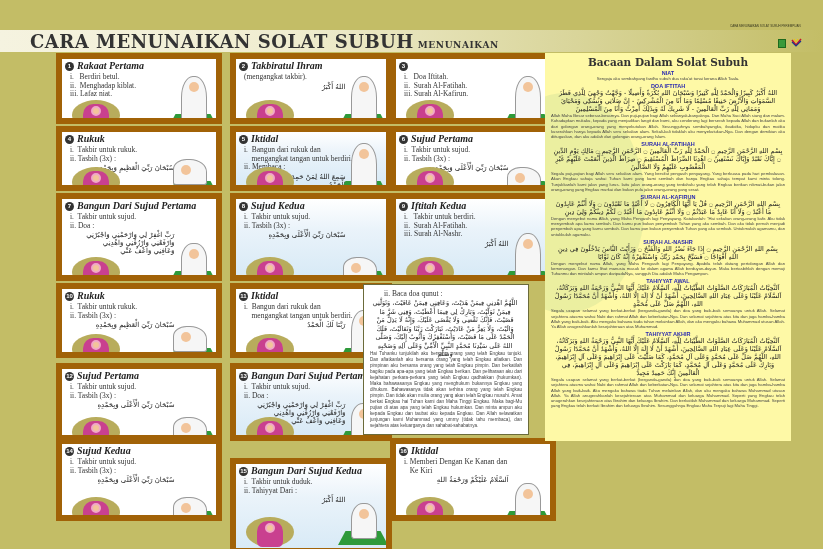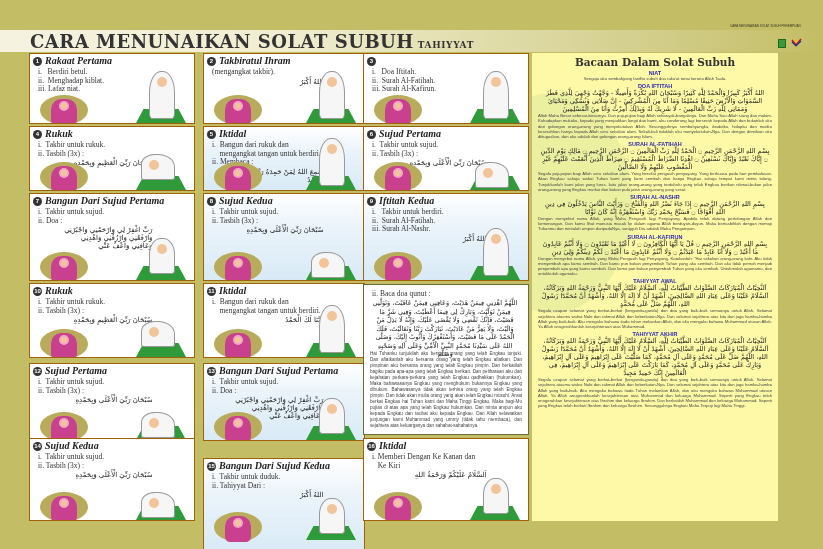--- a/index.html
+++ b/index.html
@@ -7,55 +7,55 @@
   body { background: #c3bd66; font-family: "Liberation Serif", serif; position: relative; }
   .toptiny { position: absolute; left: 730px; top: 24px; font-size: 3px; color: #3a3a20; font-family: "Liberation Sans", sans-serif; }
   .banner { position: absolute; left: 0; top: 30px; width: 823px; height: 22px;
     background: linear-gradient(90deg, #f5f3e0 0%, #f0edd0 35%, #d9d59a 70%, #c3bd66 100%); }
   .title { position: absolute; left: 30px; top: 31px; font-family: "DejaVu Serif", serif; font-weight: bold;
     font-size: 18px; color: #333; letter-spacing: 0.5px; }
   .title .sub { font-size: 9px; letter-spacing: 0.6px; margin-left: 4px; }
   .logo1 { position: absolute; left: 778px; top: 39px; width: 8px; height: 9px; background: #3a9a3a; border: 1px solid #1d6a1d; }
   .logo2 { position: absolute; left: 791px; top: 38px; width: 11px; height: 10px; }
   .grid { position: absolute; left: 29px; top: 53px; }
-  .card { position: absolute; background: #fff; border: 1px solid #a16207; overflow: hidden; }
+  .card { position: absolute; background: #fff; border: 6px solid #a16207; overflow: hidden; margin-left: 27px; }
   .card.blue { background: linear-gradient(180deg, #fff 0%, #eaf3fa 40%, #d8eaf6 100%); }
   .card .num { position: absolute; left: 3px; top: 3px; width: 9px; height: 9px; border-radius: 50%; background: #333;
     color: #fff; font-size: 6px; text-align: center; line-height: 9px; font-family: "Liberation Sans", sans-serif; font-weight: bold; }
   .card .ctitle { position: absolute; left: 15px; top: 1px; font-style: italic; font-weight: bold; font-size: 10px; color: #222; white-space: nowrap; }
   .card .lines { position: absolute; left: 8px; top: 14px; font-size: 7.5px; color: #333; line-height: 8.5px; }
   .card .arabic { position: absolute; font-size: 7px; color: #222; direction: rtl; font-family: "DejaVu Sans", sans-serif; white-space: nowrap; }
   .oval { position: absolute; width: 48px; height: 30px; border-radius: 50%; background: #b8ac5c; }
   .fig-small { position: absolute; width: 26px; height: 26px; border-radius: 40% 40% 20% 20%; background: #c9408f; }
   .fig-small .face { position: absolute; left: 8px; top: 2px; width: 10px; height: 10px; border-radius: 50%; background: #f2c49a; border: 2px solid #f0a8c8; }
   .mat { position: absolute; width: 50px; height: 14px; background: #2e9a3a; clip-path: polygon(15% 0, 85% 0, 100% 100%, 0 100%); }
   .robe { position: absolute; width: 26px; height: 48px; background: #f6f6f6; border: 1px solid #999; border-radius: 45% 45% 12% 12%; }
   .robe .face { position: absolute; left: 7px; top: 5px; width: 10px; height: 10px; border-radius: 50%; background: #f2c49a; }
   .robe.bow { width: 34px; height: 26px; border-radius: 40% 50% 10% 10%; }
   .robe.sit { height: 36px; }
   .qunut { position: absolute; background: #fff; border: 1px solid #6b6b3a; }
-  .qunut .lbl { position: absolute; left: 8px; top: 4px; font-size: 7.5px; color: #333; }
+  .qunut .lbl { position: absolute; left: 20px; top: 4px; font-size: 7.5px; color: #333; }
   .qunut .ar { position: absolute; left: 6px; top: 14px; width: 150px; font-size: 6.5px; line-height: 8.5px; text-align: center; direction: rtl; font-family: "DejaVu Sans", sans-serif; color: #222; }
   .qunut .tr { position: absolute; left: 6px; top: 66px; width: 152px; font-size: 4.6px; line-height: 6px; text-align: justify; font-family: "Liberation Sans", sans-serif; color: #444; }
-  .panel { position: absolute; left: 532px; top: 53px; width: 246px; height: 468px; background: #fef9a6; overflow: hidden; }
+  .panel { position: absolute; left: 545px; top: 53px; width: 246px; height: 388px; background: #fef9a6; overflow: hidden; }
   .panel .arc { position: absolute; left: -60px; top: 40px; width: 160px; height: 220px; border-radius: 50%; background: rgba(200,220,150,0.35); }
   .panel h2 { position: relative; text-align: center; font-family: "DejaVu Serif", serif; font-size: 10.5px; color: #333; margin-top: 3px; }
   .sec { position: relative; text-align: center; margin-top: 2px; }
   .sec .head { font-family: "Liberation Sans", sans-serif; font-size: 5.5px; font-weight: bold; color: #2a2ab0; }
   .sec .ar { font-family: "DejaVu Sans", sans-serif; font-size: 6.5px; color: #222; direction: rtl; line-height: 8px; padding: 0 8px; }
   .sec .tr { font-family: "Liberation Sans", sans-serif; font-size: 4.2px; color: #444; line-height: 5.2px; text-align: justify; padding: 0 6px; }
   .sec .tr.c { text-align: center; }
 </style>
 </head>
 <body>
 
 <div class="toptiny">CARA MENUNAIKAN SOLAT SUBUH PEREMPUAN</div>
 <div class="banner"></div>
 <div class="title">
-  <span>CARA MENUNAIKAN SOLAT SUBUH</span><span class="sub">TAHIYYAT</span>
+  <span>CARA MENUNAIKAN SOLAT SUBUH</span><span class="sub">MENUNAIKAN</span>
 </div>
 <div class="logo1"></div>
 <svg class="logo2" viewBox="0 0 11 10">
   <path d="M1 2 L5 7 L10 1" stroke="#c8102e" stroke-width="1.5" fill="none"></path>
   <path d="M1 4 L5 8 L10 3" stroke="#1a3a8a" stroke-width="1.2" fill="none"></path>
   <path d="M3 1 L5 4 L7 1" stroke="#f5c400" stroke-width="1" fill="none"></path>
 </svg>
 
 <div class="grid" id="grid">
     <div class="card" style="left: 0px; top: 0px; width: 166px; height: 71px;">
@@ -353,30 +353,30 @@
         <div class="head">DOA IFTITAH</div>
         <div class="ar">اللهُ أَكْبَرُ كَبِيرًا وَالْحَمْدُ لِلَّهِ كَثِيرًا وَسُبْحَانَ اللهِ بُكْرَةً وَأَصِيلًا - وَجَّهْتُ وَجْهِيَ لِلَّذِي فَطَرَ السَّمَوَاتِ وَالْأَرْضَ حَنِيفًا مُسْلِمًا وَمَا أَنَا مِنَ الْمُشْرِكِينَ - إِنَّ صَلَاتِي وَنُسُكِي وَمَحْيَايَ وَمَمَاتِي لِلَّهِ رَبِّ الْعَالَمِينَ - لَا شَرِيكَ لَهُ وَبِذَلِكَ أُمِرْتُ وَأَنَا مِنَ الْمُسْلِمِينَ</div>
         <div class="tr">Allah Maha Besar sebesar-besarnya. Dan puji-pujian bagi Allah sebanyak-banyaknya. Dan Maha Suci Allah siang dan malam. Kuhadapkan mukaku, kepada yang menjadikan langit dan bumi, aku cenderung lagi berserah kepada Allah dan bukanlah aku dari golongan orang-orang yang menyekutukan Allah. Sesungguhnya sembahyangku, ibadatku, hidupku dan matiku kuserahkan hanya kepada Allah seru sekalian alam. Sekali-kali tidaklah aku menyekutukan-Nya. Dan dengan demikian aku diitugaskan, dan aku adalah dari golongan orang-orang Islam.</div>
       </div>
       <div class="sec">
         <div class="head">SURAH AL-FATIHAH</div>
         <div class="ar">بِسْمِ اللهِ الرَّحْمَنِ الرَّحِيمِ ۝ الْحَمْدُ لِلَّهِ رَبِّ الْعَالَمِينَ ۝ الرَّحْمَنِ الرَّحِيمِ ۝ مَالِكِ يَوْمِ الدِّينِ ۝ إِيَّاكَ نَعْبُدُ وَإِيَّاكَ نَسْتَعِينُ ۝ اهْدِنَا الصِّرَاطَ الْمُسْتَقِيمَ ۝ صِرَاطَ الَّذِينَ أَنْعَمْتَ عَلَيْهِمْ غَيْرِ الْمَغْضُوبِ عَلَيْهِمْ وَلَا الضَّالِّينَ</div>
         <div class="tr">Segala puji-pujian bagi Allah seru sekalian alam. Yang bersifat pengasih penyayang. Yang berkuasa pada hari pembalasan. Akan Engkau sahaja wahai Tuhan kami yang kami sembah dan hanya Engkau sahaja tempat kami minta tolong. Tunjukkanlah kami jalan yang lurus. Iaitu jalan orang-orang yang terdahulu yang telah Engkau berikan nikmat-bukan jalan orang-orang yang Engkau murkai dan bukan pula jalan orang-orang yang sesat.</div>
       </div>
       <div class="sec">
+        <div class="head">SURAH AL-KAFIRUN</div>
+        <div class="ar">بِسْمِ اللهِ الرَّحْمَنِ الرَّحِيمِ ۝ قُلْ يَا أَيُّهَا الْكَافِرُونَ ۝ لَا أَعْبُدُ مَا تَعْبُدُونَ ۝ وَلَا أَنْتُمْ عَابِدُونَ مَا أَعْبُدُ ۝ وَلَا أَنَا عَابِدٌ مَا عَبَدْتُمْ ۝ وَلَا أَنْتُمْ عَابِدُونَ مَا أَعْبُدُ ۝ لَكُمْ دِينُكُمْ وَلِيَ دِينِ</div>
+        <div class="tr">Dengan menyebut nama Allah, yang Maha Pengasih lagi Penyayang. Katakanlah: "Hai sekalian orang-orang kafir. Aku tidak menyembah apa kamu sembah. Dan kamu pun bukan penyembah Tuhan yang aku sembah. Dan aku tidak pernah menjadi penyembah apa yang kamu sembah. Dan kamu pun bukan penyembah Tuhan yang aku sembah. Untukmulah agamamu, dan untukkulah agamaku.</div>
+      </div>
+      <div class="sec">
         <div class="head">SURAH AL-NASHR</div>
         <div class="ar">بِسْمِ اللهِ الرَّحْمَنِ الرَّحِيمِ ۝ إِذَا جَاءَ نَصْرُ اللهِ وَالْفَتْحُ ۝ وَرَأَيْتَ النَّاسَ يَدْخُلُونَ فِي دِينِ اللهِ أَفْوَاجًا ۝ فَسَبِّحْ بِحَمْدِ رَبِّكَ وَاسْتَغْفِرْهُ إِنَّهُ كَانَ تَوَّابًا</div>
         <div class="tr">Dengan menyebut nama Allah, yang Maha Pengasih lagi Penyayang. Apabila telah datang pertolongan Allah dan kemenangan. Dan kamu lihat manusia masuk ke dalam agama Allah berduyun-duyun. Maka bertasbihlah dengan memuji Tuhanmu dan mintalah ampun daripadaNya, sungguh Dia adalah Maha Pengampun.</div>
       </div>
       <div class="sec">
-        <div class="head">SURAH AL-KAFIRUN</div>
-        <div class="ar">بِسْمِ اللهِ الرَّحْمَنِ الرَّحِيمِ ۝ قُلْ يَا أَيُّهَا الْكَافِرُونَ ۝ لَا أَعْبُدُ مَا تَعْبُدُونَ ۝ وَلَا أَنْتُمْ عَابِدُونَ مَا أَعْبُدُ ۝ وَلَا أَنَا عَابِدٌ مَا عَبَدْتُمْ ۝ وَلَا أَنْتُمْ عَابِدُونَ مَا أَعْبُدُ ۝ لَكُمْ دِينُكُمْ وَلِيَ دِينِ</div>
-        <div class="tr">Dengan menyebut nama Allah, yang Maha Pengasih lagi Penyayang. Katakanlah: "Hai sekalian orang-orang kafir. Aku tidak menyembah apa kamu sembah. Dan kamu pun bukan penyembah Tuhan yang aku sembah. Dan aku tidak pernah menjadi penyembah apa yang kamu sembah. Dan kamu pun bukan penyembah Tuhan yang aku sembah. Untukmulah agamamu, dan untukkulah agamaku.</div>
-      </div>
-      <div class="sec">
         <div class="head">TAHIYYAT AWAL</div>
         <div class="ar">اَلتَّحِيَّاتُ الْمُبَارَكَاتُ الصَّلَوَاتُ الطَّيِّبَاتُ لِلَّهِ، اَلسَّلَامُ عَلَيْكَ أَيُّهَا النَّبِيُّ وَرَحْمَةُ اللهِ وَبَرَكَاتُهُ، اَلسَّلَامُ عَلَيْنَا وَعَلَى عِبَادِ اللهِ الصَّالِحِينَ، أَشْهَدُ أَنْ لَا إِلَهَ إِلَّا اللهُ، وَأَشْهَدُ أَنَّ مُحَمَّدًا رَسُولُ اللهِ، اللَّهُمَّ صَلِّ عَلَى مُحَمَّدٍ</div>
         <div class="tr">Segala ucapan selamat yang berkat-berkat (berganda-ganda) dan doa yang baik-baik semuanya untuk Allah. Selamat sejahtera atasmu wahai Nabi dan rahmat Allah dan keberkatan-Nya. Dan selamat sejahtera atas kita dan juga hamba-hamba Allah yang baik-baik. Aku mengaku bahawa tiada tuhan melainkan Allah, dan aku mengaku bahawa Muhammad utusan Allah. Ya Allah anugerahkanlah kesejahteraan atas Muhammad.</div>
       </div>
       <div class="sec">
         <div class="head">TAHIYYAT AKHIR</div>
         <div class="ar">اَلتَّحِيَّاتُ الْمُبَارَكَاتُ الصَّلَوَاتُ الطَّيِّبَاتُ لِلَّهِ، اَلسَّلَامُ عَلَيْكَ أَيُّهَا النَّبِيُّ وَرَحْمَةُ اللهِ وَبَرَكَاتُهُ، اَلسَّلَامُ عَلَيْنَا وَعَلَى عِبَادِ اللهِ الصَّالِحِينَ، أَشْهَدُ أَنْ لَا إِلَهَ إِلَّا اللهُ، وَأَشْهَدُ أَنَّ مُحَمَّدًا رَسُولُ اللهِ، اللَّهُمَّ صَلِّ عَلَى مُحَمَّدٍ وَعَلَى آلِ مُحَمَّدٍ، كَمَا صَلَّيْتَ عَلَى إِبْرَاهِيمَ وَعَلَى آلِ إِبْرَاهِيمَ، وَبَارِكْ عَلَى مُحَمَّدٍ وَعَلَى آلِ مُحَمَّدٍ، كَمَا بَارَكْتَ عَلَى إِبْرَاهِيمَ وَعَلَى آلِ إِبْرَاهِيمَ، فِي الْعَالَمِينَ إِنَّكَ حَمِيدٌ مَجِيدٌ</div>
         <div class="tr">Segala ucapan selamat yang berkat-berkat (berganda-ganda) dan doa yang baik-baik semuanya untuk Allah. Selamat sejahtera atasmu wahai Nabi dan rahmat Allah dan keberkatan-Nya. Dan selamat sejahtera atas kita dan juga hamba-hamba Allah yang baik-baik. Aku mengaku bahawa tiada Tuhan melainkan Allah, dan aku mengaku bahawa Muhammad utusan Allah. Ya Allah anugerahkanlah kesejahteraan atas Muhammad dan keluarga Muhammad. Seperti yang Engkau telah anugerahkan kesejahteraan atas Ibrahim dan keluarga Ibrahim. Dan berkatilah Muhammad dan keluarga Muhammad. Seperti yang Engkau telah berkati Ibrahim dan keluarga Ibrahim. Sesungguhnya Engkau Maha Terpuji lagi Maha Tinggi.</div>
       </div>
     </div>

